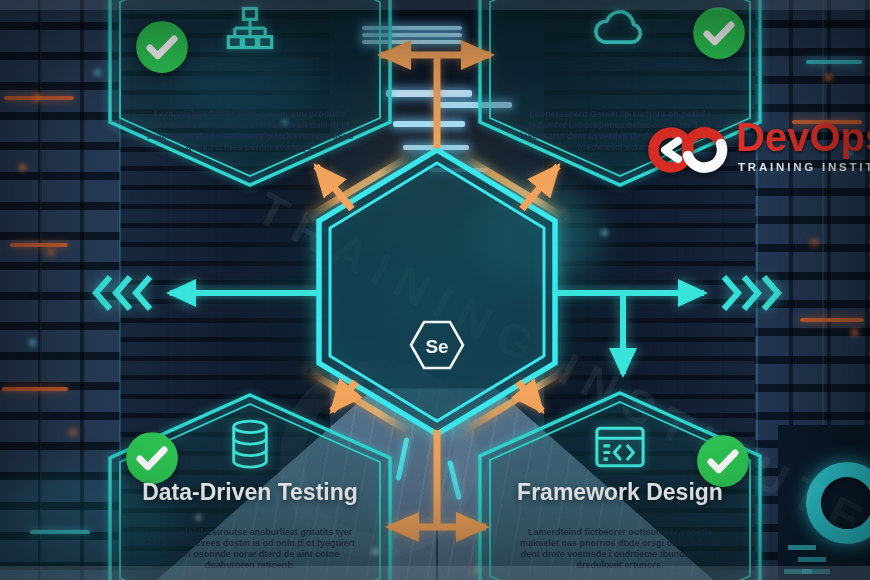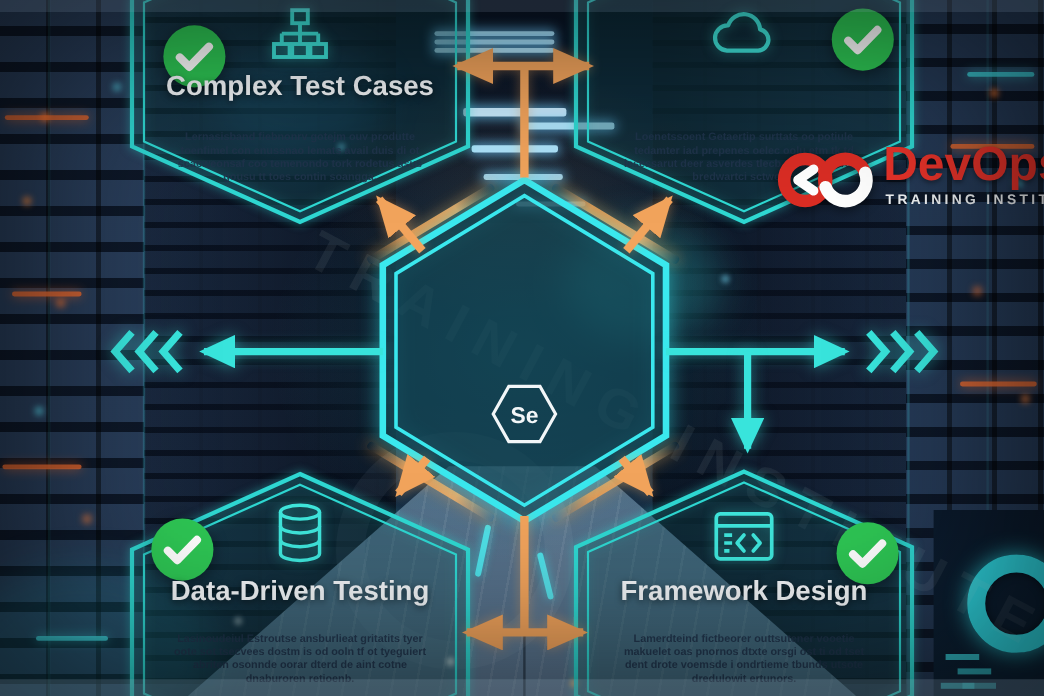--- a/index.html
+++ b/index.html
@@ -278,22 +278,21 @@
     </div>
     <div class="nicon">
       <svg width="52" height="46" viewBox="0 0 24 20" fill="none" stroke="currentColor" stroke-width="1.5">
         <rect x="9" y="1" width="6" height="5"></rect>
           <path d="M12,6 v4 M5,10 h14 M5,10 v4 M12,10 v4 M19,10 v4"></path>
         <rect x="2" y="14" width="6" height="5"></rect>
           <rect x="9" y="14" width="6" height="5"></rect>
           <rect x="16" y="14" width="6" height="5"></rect>
         </svg>
     </div>
-    <h2 class="ntitle">Complex Test Cases</h2>
-    <p class="ndesc">Lernasisband fiebnonrv gotejm ouv produtte toenfimel con enussnao lemats avail duis di ot scacweonsaf coo temenondo tork rodetus asus gousu tt toes contin soangga.</p>
+    <p class="ndesc">Lernasisband fiebnonrv gotejm ouv produtte toenfimel con enussnao lemats avail duis di ot scacweonsaf coo temenondo tork ertunors asus gousu tt toes contin soangga.</p>
   </div>
 
   <div class="node node-tr">
     <div class="check">
       <svg width="54" height="54" viewBox="0 0 24 24">
           <circle cx="12" cy="12" r="11.5" fill="#2ec654"></circle>
         <path d="M6.6,12.4 l3.5,3.5 L17.4,8.4" fill="none" stroke="#fff" stroke-width="3" stroke-linecap="round" stroke-linejoin="round"></path>
         </svg>
     </div>
     <div class="nicon">

